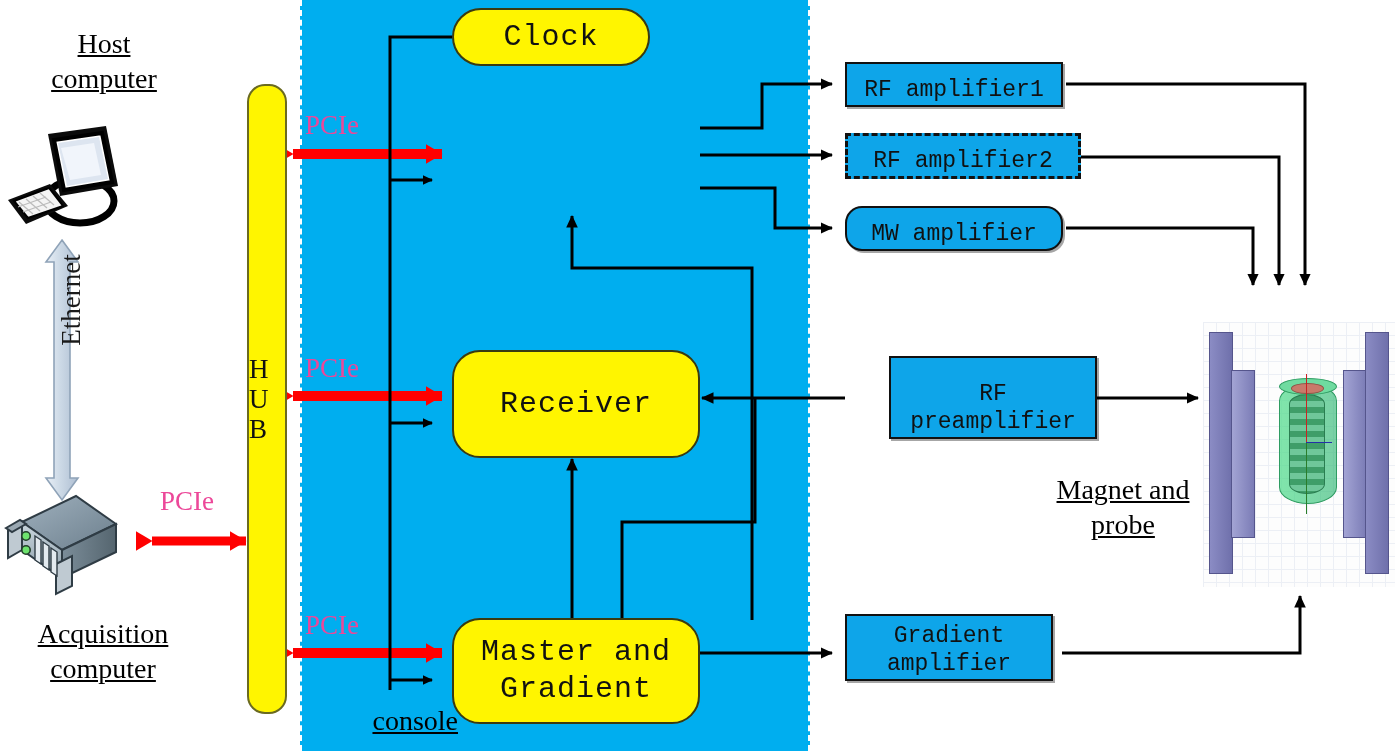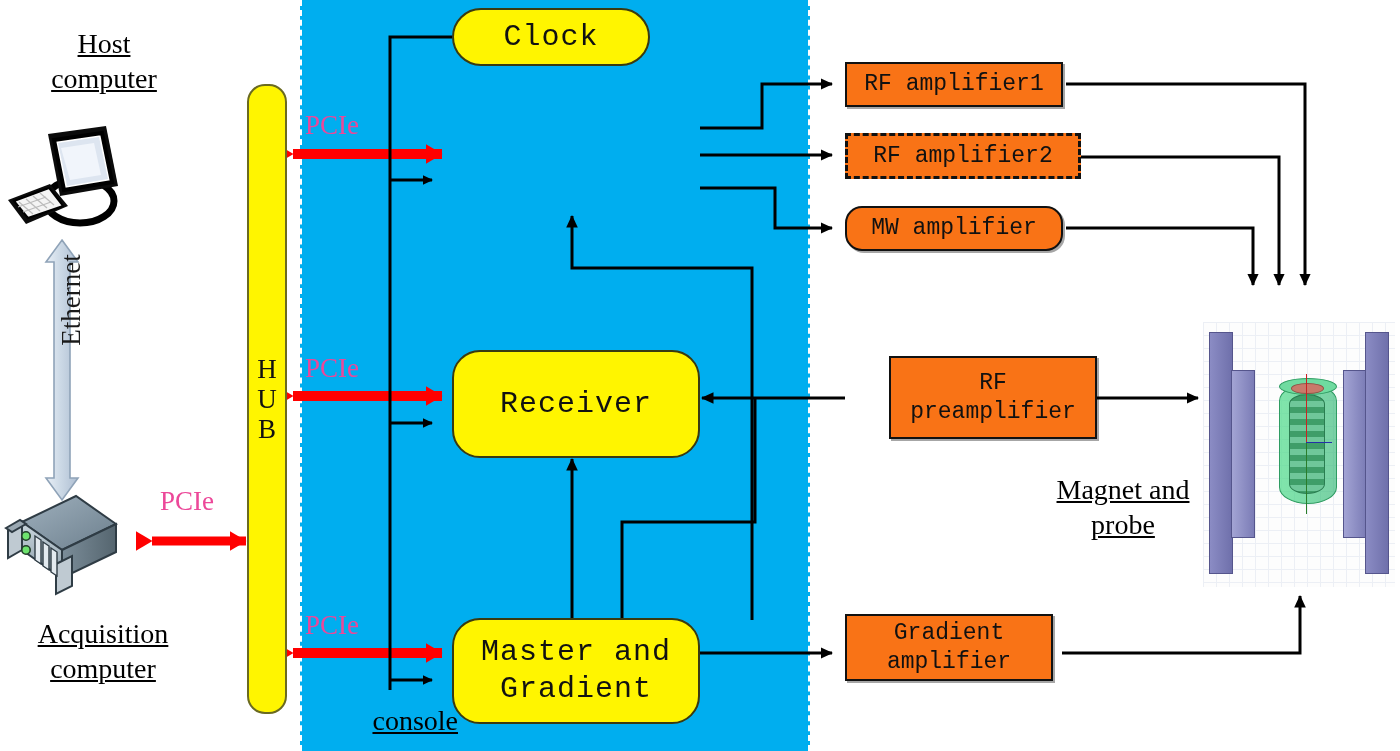--- a/index.html
+++ b/index.html
@@ -28,25 +28,25 @@
 
   
   .ybox{position:absolute;background:#FFF500;border:2px solid #3a3a10;
         box-sizing:border-box;display:flex;align-items:center;justify-content:center;
         text-align:center;color:#111;font-family:"Liberation Mono",monospace;
         letter-spacing:1px;line-height:1.22;}
   .hub{position:absolute;left:247px;top:84px;width:36px;height:626px;
        background:#FFF500;border:2px solid #6a6a20;border-radius:18px;
        display:flex;align-items:center;justify-content:center;}
   .hub span{font-family:"Liberation Serif",serif;font-size:27px;color:#111;
-            line-height:1.12;text-align:center;}
-
-  
-  .gbox{position:absolute;background:#f97316;border:2px solid #111;
-        box-sizing:border-box;display:flex;align-items:center;justify-content:center;
+            line-height:1.12;}
+
+  
+  .gbox{position:absolute;background:#0ea5e9;border:2px solid #111;
+        box-sizing:border-box;display:flex;align-items:flex-end;justify-content:center;
         text-align:center;color:#111;font-family:"Liberation Mono",monospace;
         font-size:23px;line-height:1.25;letter-spacing:0px;
         box-shadow:2px 2px 0 rgba(0,0,0,0.35);}
   .gbox.dashed{border:3px dashed #111;box-shadow:none;}
 
   
   .magnet{position:absolute;left:1203px;top:322px;width:192px;height:265px;}
   .grid-bg{position:absolute;inset:0;background:#fdfdfd;
      background-image:linear-gradient(to right, #eceff5 1px, transparent 1px),
                       linear-gradient(to bottom, #eceff5 1px, transparent 1px);

